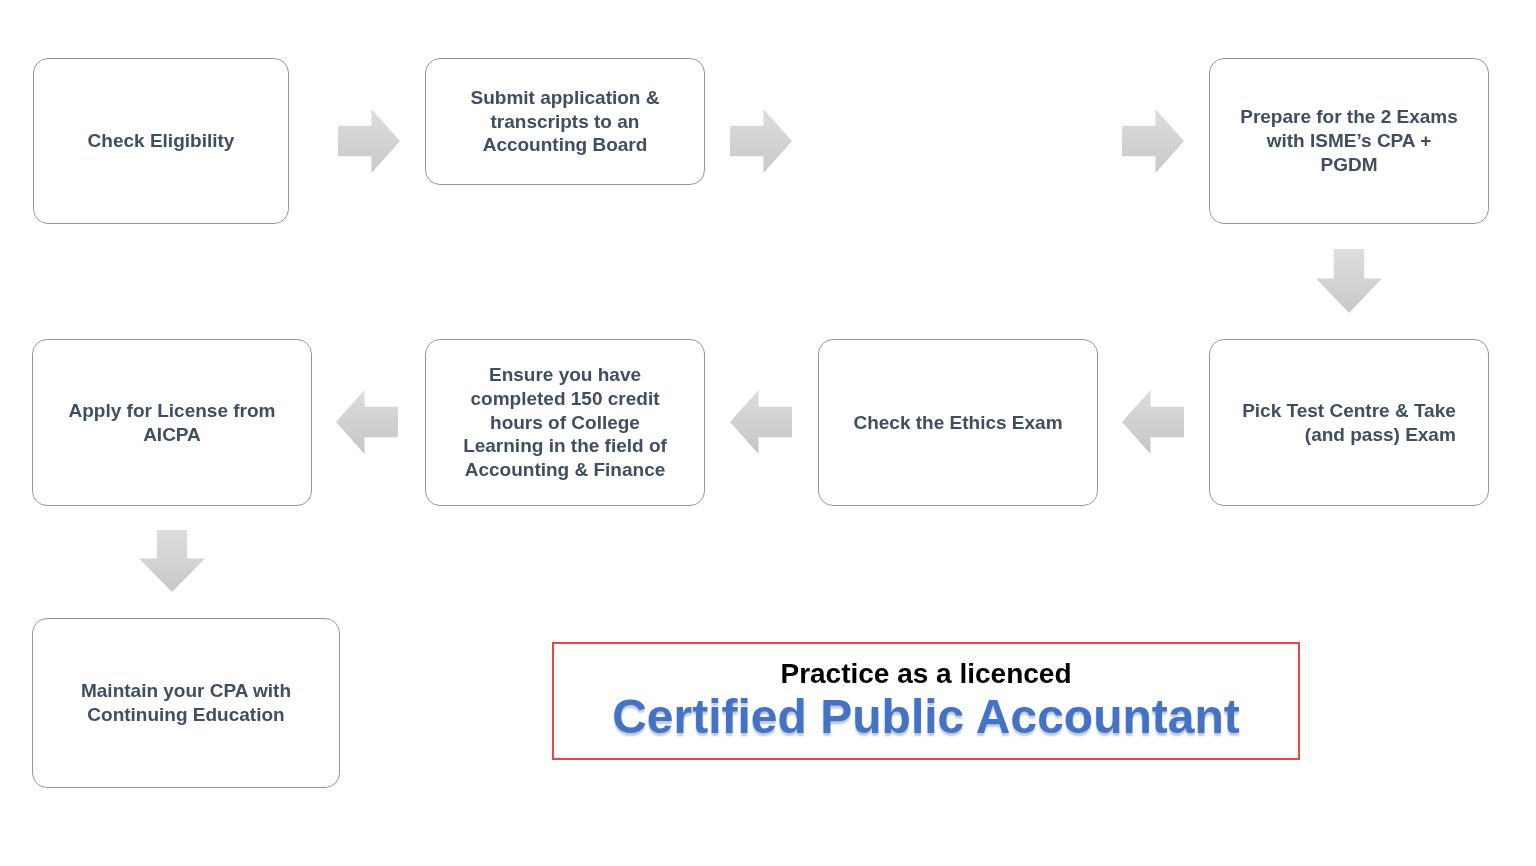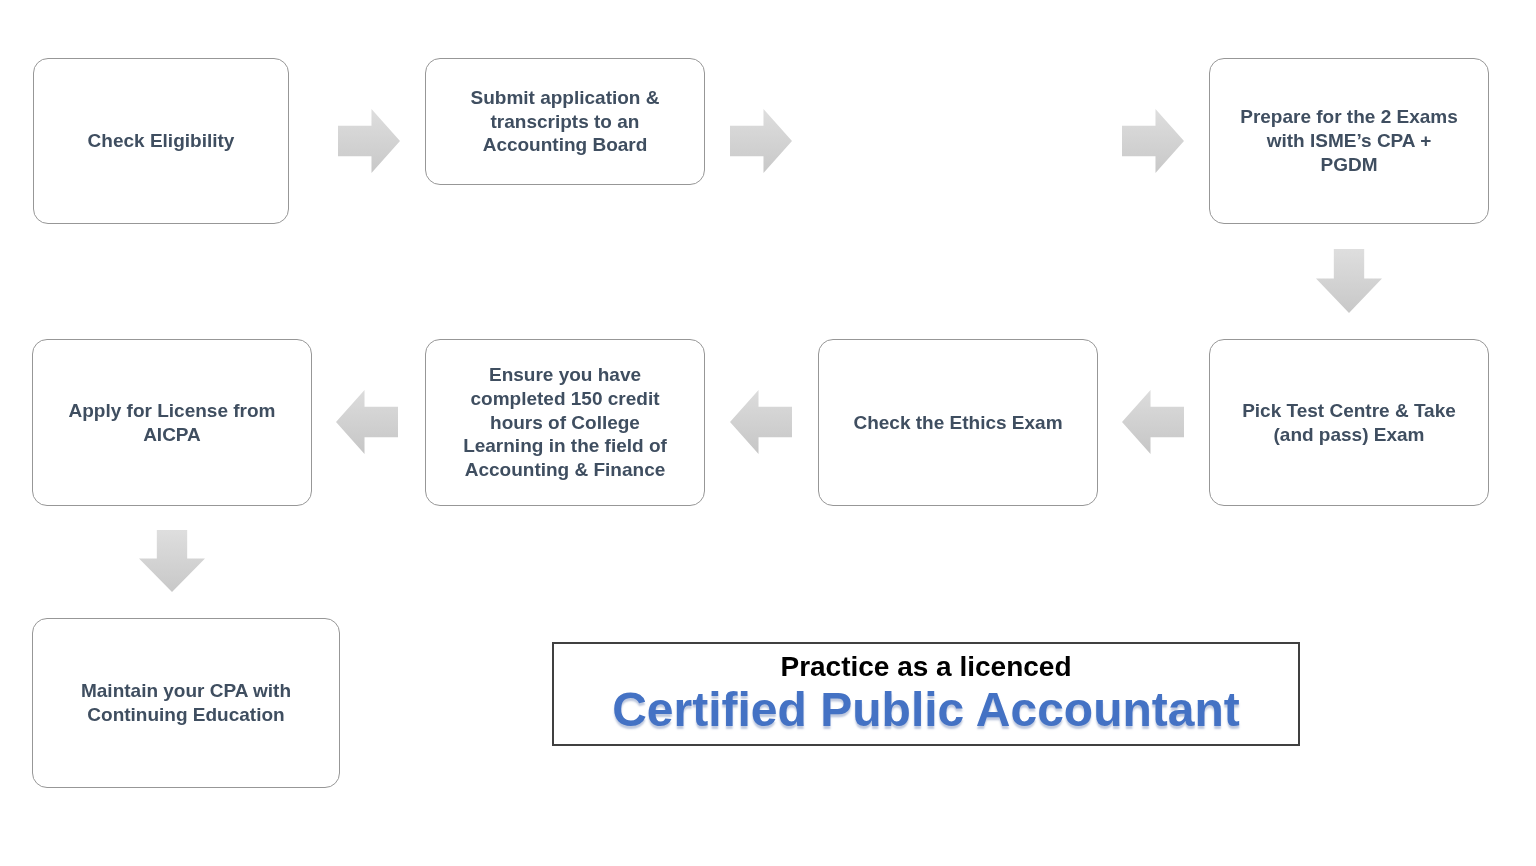--- a/index.html
+++ b/index.html
@@ -46,23 +46,23 @@
     background: linear-gradient(180deg, #DCDCDC 0%, #C6C6C6 100%);
   }
   .arrow-down {
     clip-path: polygon(27% 0, 73% 0, 73% 46%, 100% 46%, 50% 100%, 0 46%, 27% 46%);
   }
   .banner {
     position: absolute;
     left: 552px;
     top: 642px;
     width: 748px;
-    height: 104px;
+    height: 118px;
     background: #ffffff;
-    border: 2px solid #404040;
+    border: 2px solid #ef4444;
     box-sizing: border-box;
     display: flex;
     flex-direction: column;
     align-items: center;
     justify-content: center;
     text-align: center;
   }
   .banner-line1 {
     font-weight: bold;
     font-size: 28px;
@@ -100,21 +100,21 @@
   <div class="arrow arrow-right" style="left:1122px; top:109px; width:62px; height:64px;"></div>
 
   <div class="step-box" style="left:1209px; top:58px; width:280px; height:166px;">
     <span class="step-label">Prepare for the 2 Exams
 with ISME’s CPA +
 PGDM</span>
   </div>
 
   <div class="arrow arrow-down" style="left:1316px; top:249px; width:66px; height:64px;"></div>
 
-  <div class="step-box" style="left:1209px; top:339px; width:280px; height:167px;">
+  <div class="step-box" style="left:1209px; top:339px; width:280px; height:167px;text-align:right;">
     <span class="step-label">Pick Test Centre &amp; Take
 (and pass) Exam</span>
   </div>
 
   <div class="arrow arrow-left" style="left:1122px; top:390px; width:62px; height:64px;"></div>
 
   <div class="step-box" style="left:818px; top:339px; width:280px; height:167px;">
     <span class="step-label">Check the Ethics Exam</span>
   </div>
 

